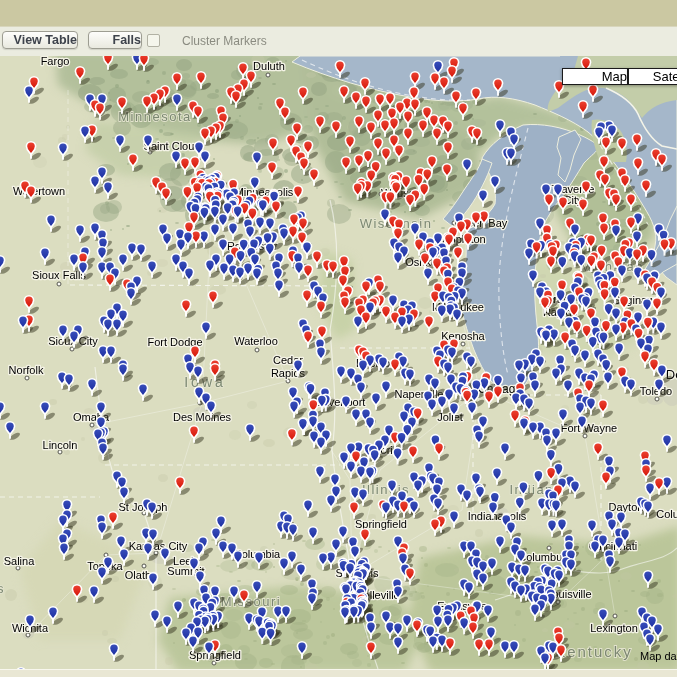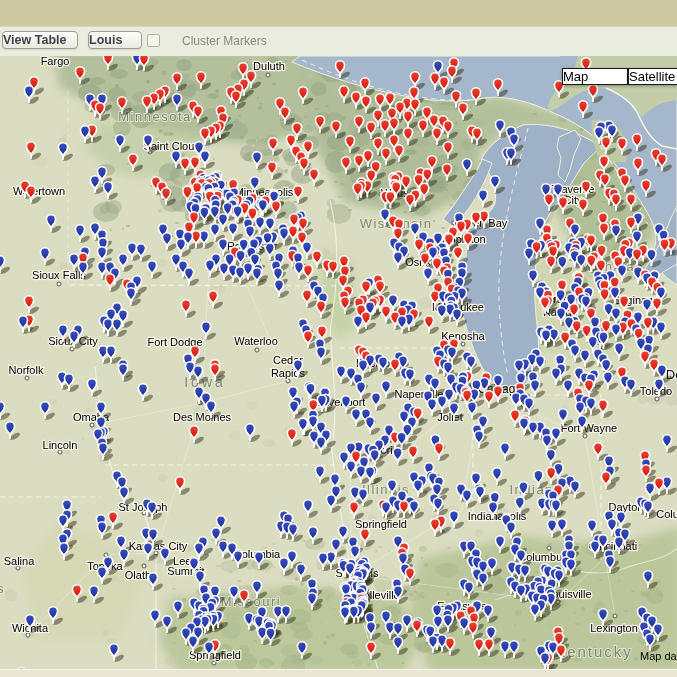--- a/index.html
+++ b/index.html
@@ -1,28 +1,28 @@
 <!DOCTYPE html>
 <html><head><meta charset="utf-8"><style>
 html,body{margin:0;padding:0}
 #page{position:relative;width:677px;height:677px;overflow:hidden;font-family:"Liberation Sans",sans-serif;background:#cbc8a2}
 #topstrip{position:absolute;left:0;top:0;width:677px;height:26px;background:#cbc8a2;border-bottom:1px solid #d8d6bc}
 #toolbar{position:absolute;left:0;top:27px;width:677px;height:29px;background:#ebece0}
-.btn{position:absolute;top:4px;height:16px;background:linear-gradient(#fdfdfb,#e9e9df);border:1px solid #9d9d92;border-radius:4px;font-size:12.5px;font-weight:bold;color:#3e434c;text-align:left;line-height:16px;box-shadow:0 1px 1px rgba(0,0,0,.12)}
+.btn{position:absolute;top:4px;height:16px;background:linear-gradient(#fdfdfb,#e9e9df);border:1px solid #9d9d92;border-radius:4px;font-size:12.5px;font-weight:bold;color:#3e434c;text-align:right;line-height:16px;box-shadow:0 1px 1px rgba(0,0,0,.12)}
 #cb{position:absolute;left:147px;top:7px;width:11px;height:11px;background:#f5f6ec;border:1px solid #b2b2a4;border-radius:2px}
 #cblab{position:absolute;left:182px;top:7px;font-size:12px;color:#8a8b80}
 #map{position:absolute;left:0;top:56px;width:677px;height:613px}
-.gbtn{position:absolute;height:15px;background:#fff;border:1px solid #1b1b1b;font-size:13px;color:#000;text-align:left;line-height:15px;box-shadow:0 1px 3px rgba(0,0,0,.35)}
+.gbtn{position:absolute;height:15px;background:#fff;border:1px solid #1b1b1b;font-size:13px;color:#000;text-align:right;line-height:15px;box-shadow:0 1px 3px rgba(0,0,0,.35)}
 #botstrip{position:absolute;left:0;top:669px;width:677px;height:8px;background:#e9e7d4;border-top:1px solid #f8f7ee}
 </style></head><body>
 <div id="page">
 <div id="topstrip"></div>
 <div id="toolbar">
  <div class="btn" style="left:2px;width:74px">View Table</div>
- <div class="btn" style="left:88px;width:52px">Louis</div>
+ <div class="btn" style="left:88px;width:52px">Falls</div>
  <div id="cb"></div>
       <div id="cblab">Cluster Markers</div>
 </div>
 <svg id="map" viewBox="0 56 677 613" xmlns="http://www.w3.org/2000/svg">
 <defs>
  <linearGradient id="rg" x1="0" y1="0" x2="0" y2="1">
   <stop offset="0" stop-color="#ee4434"></stop>
           <stop offset="1" stop-color="#d31306"></stop>
  </linearGradient>
  <linearGradient id="bg" x1="0" y1="0" x2="0" y2="1">

